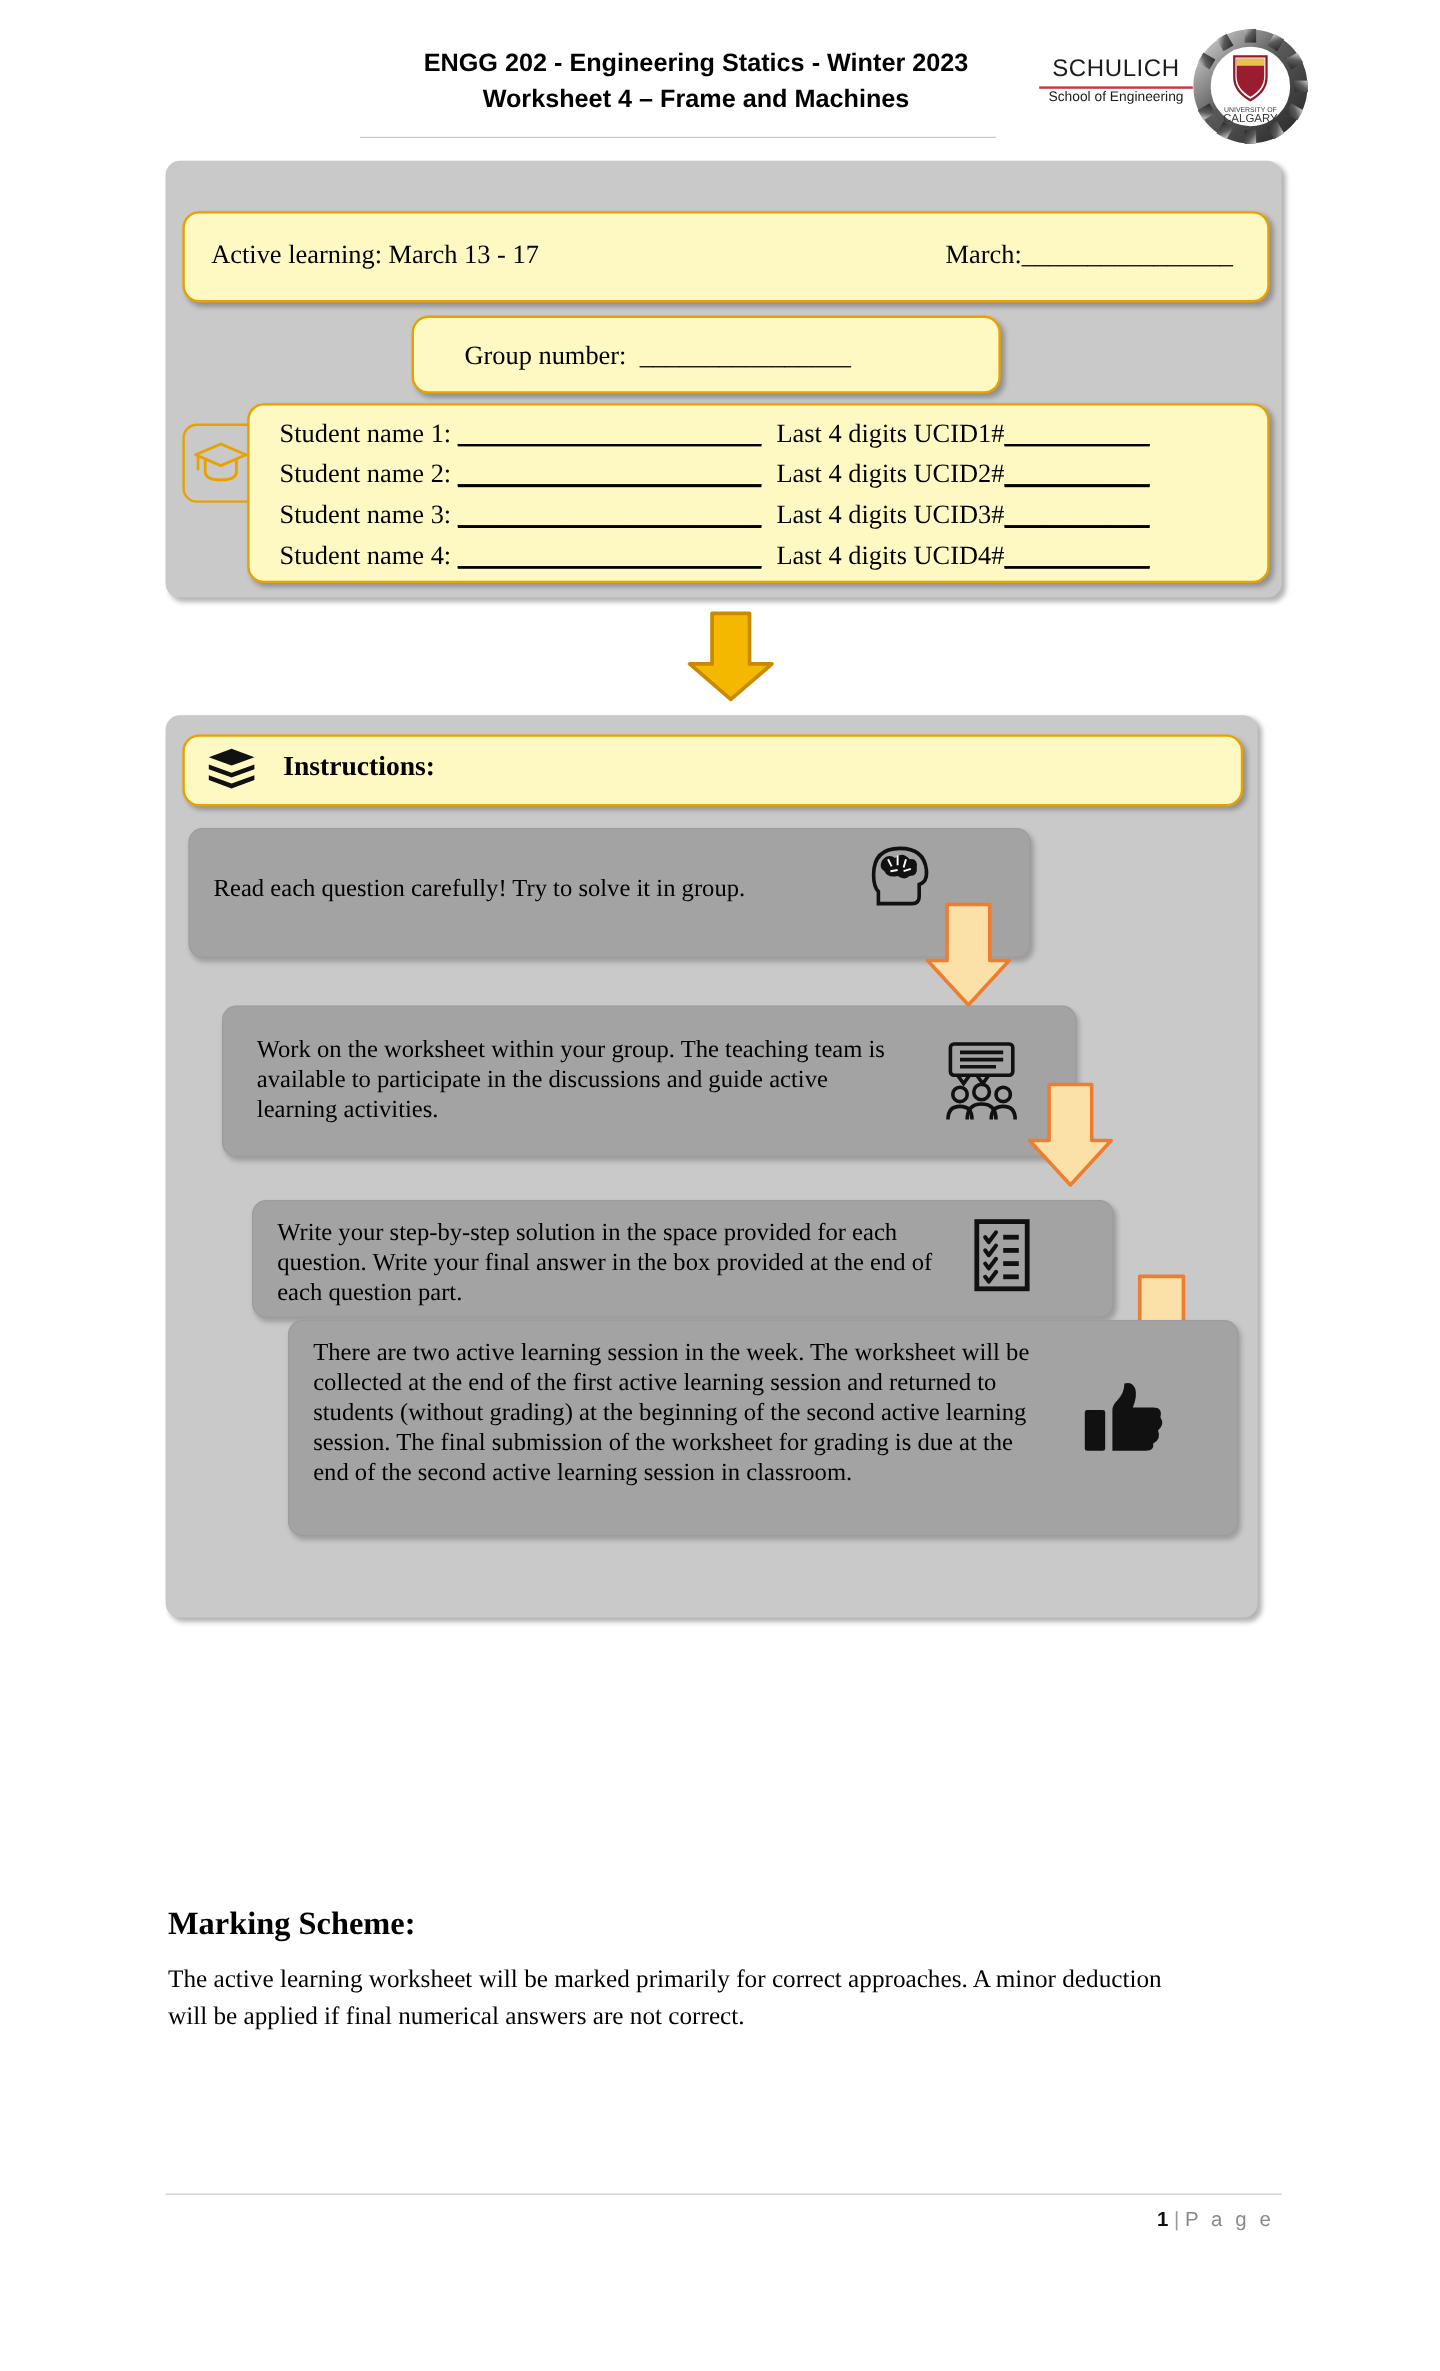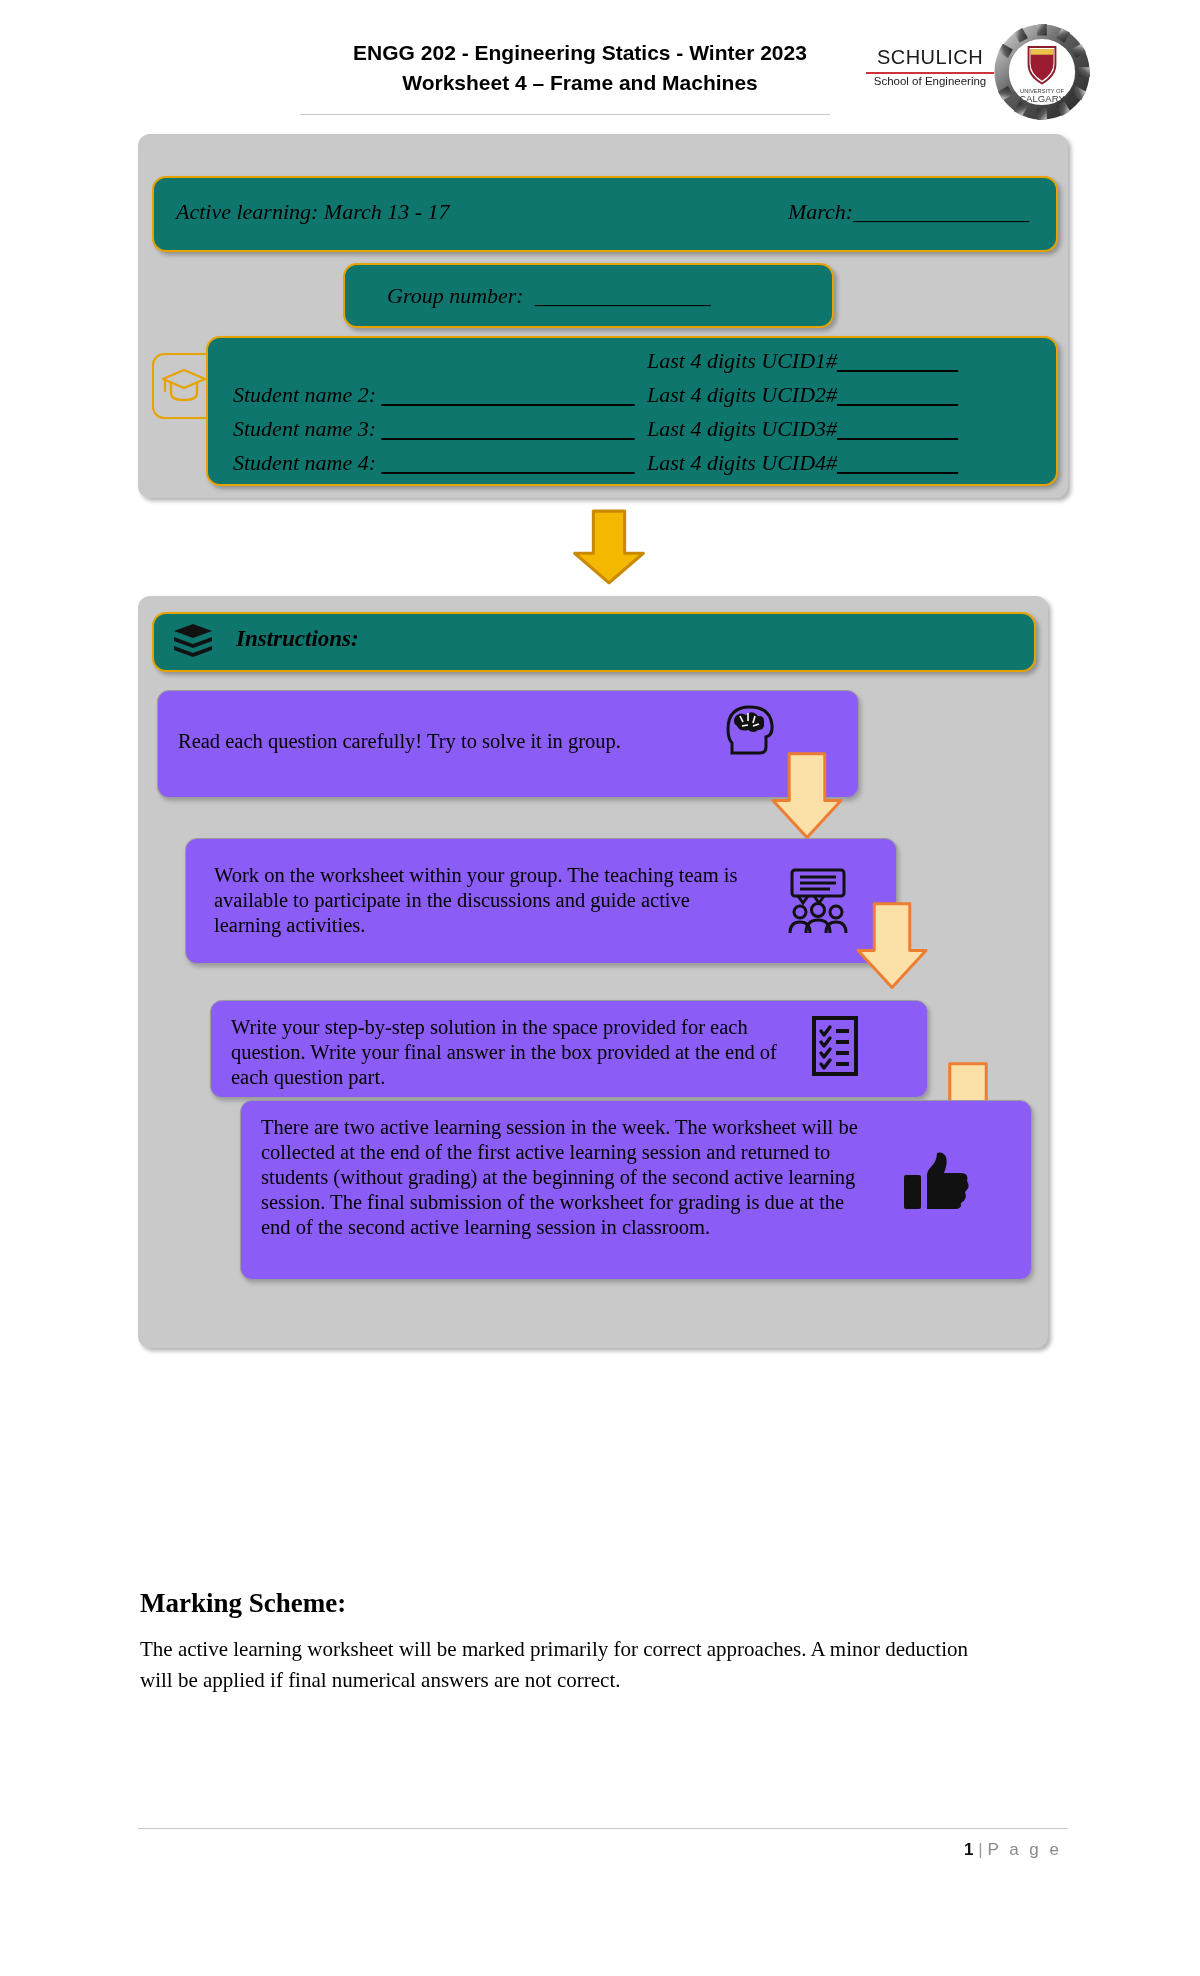--- a/index.html
+++ b/index.html
@@ -37,23 +37,22 @@
   .logo-gear{position:absolute;left:128px;top:2px;width:96px;height:96px;}
 
   
   .grey-panel{
     position:absolute;background:#c9c9c9;border-radius:12px;
     box-shadow:3px 3px 4px rgba(0,0,0,0.30);
   }
   #info-panel{left:138px;top:134px;width:930px;height:364px;}
 
   .gold-box{
-    position:absolute;background:#0f766e;border:2.5px solid #E8A200;border-radius:14px;
+    position:absolute;background:#fef9c3;border:2.5px solid #E8A200;border-radius:14px;
     box-shadow:3px 3px 4px rgba(0,0,0,0.28);
-    font-style:italic;
   }
   #block-box{left:152px;top:176px;width:902px;height:72px;}
   #group-box{left:343px;top:263px;width:466px;height:61px;padding-left:21px;}
   #students-box{left:206px;top:336px;width:848px;height:146px;}
 
   .cap-badge{
     position:absolute;left:152px;top:353px;width:62px;height:62px;
     border:2.5px solid #E8A200;border-radius:12px;background:#c9c9c9;
   }
   .cap-svg{position:absolute;left:7px;top:11px;}
@@ -76,21 +75,21 @@
   #instr-panel{left:138px;top:596px;width:910px;height:752px;}
 
   #instr-head{left:152px;top:612px;width:880px;height:56px;}
   .books-icon{position:absolute;left:18px;top:8px;}
   #instr-title{
     position:absolute;left:82px;top:12px;
     font-family:"Liberation Serif", serif;font-weight:bold;font-size:23px;
   }
 
   .step{
-    position:absolute;background:#8b5cf6;border:1.3px solid #9c9c9c;border-radius:12px;
+    position:absolute;background:#a3a3a3;border:1.3px solid #9c9c9c;border-radius:12px;
     box-shadow:2px 3px 4px rgba(0,0,0,0.22);
   }
   #step-1{left:157px;top:690px;width:700px;height:106px;}
   #step-2{left:185px;top:838px;width:710px;height:124px;}
   #step-3{left:210px;top:1000px;width:716px;height:96px;}
   #step-4{left:240px;top:1100px;width:790px;height:178px;}
 
   .step-text{
     position:absolute;font-family:"Liberation Serif", serif;
     font-size:20.5px;line-height:25px;color:#000;
@@ -197,20 +196,21 @@
     <svg class="cap-svg" width="46" height="40" viewBox="0 0 46 40">
       <path d="M23 4 L44 13 L23 22 L2 13 Z" fill="none" stroke="#E8A200" stroke-width="2.4" stroke-linejoin="round"></path>
       <path d="M10 17 L10 27 Q10 34 23 34 Q36 34 36 27 L36 17" fill="none" stroke="#E8A200" stroke-width="2.4" stroke-linecap="round"></path>
       <path d="M4 14 L4 25" fill="none" stroke="#E8A200" stroke-width="2.2" stroke-linecap="round"></path>
     </svg>
   </div>
 
   <div class="gold-box" id="students-box">
     <div class="stu-rows">
       <div class="stu-row">
+        <span class="ftext stu-name"><span>Student name 1:</span> <span class="blank">_______________________</span></span>
         <span class="ftext stu-ucid"><span>Last 4 digits UCID1#</span><span class="blank">___________</span></span>
       </div>
       <div class="stu-row">
         <span class="ftext stu-name"><span>Student name 2:</span> <span class="blank">_______________________</span></span>
         <span class="ftext stu-ucid"><span>Last 4 digits UCID2#</span><span class="blank">___________</span></span>
       </div>
       <div class="stu-row">
         <span class="ftext stu-name"><span>Student name 3:</span> <span class="blank">_______________________</span></span>
         <span class="ftext stu-ucid"><span>Last 4 digits UCID3#</span><span class="blank">___________</span></span>
       </div>

